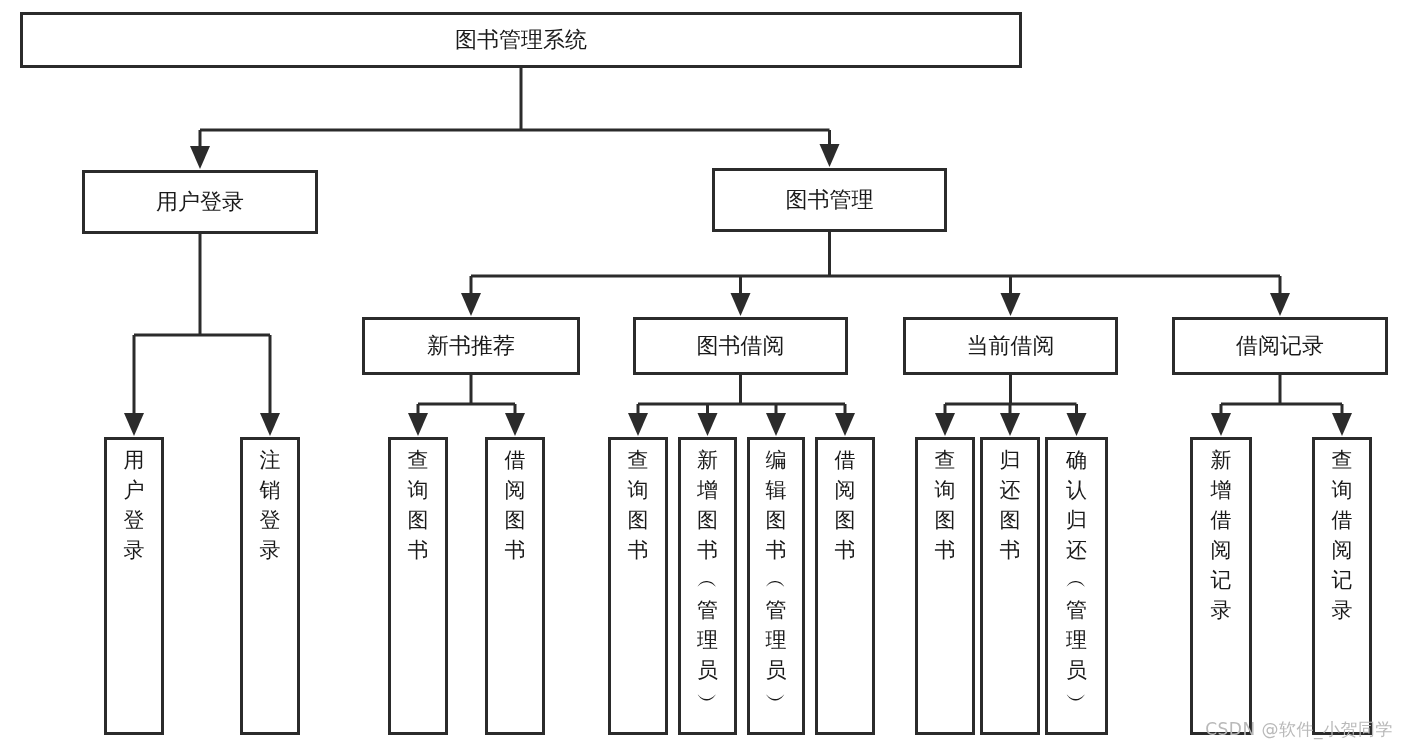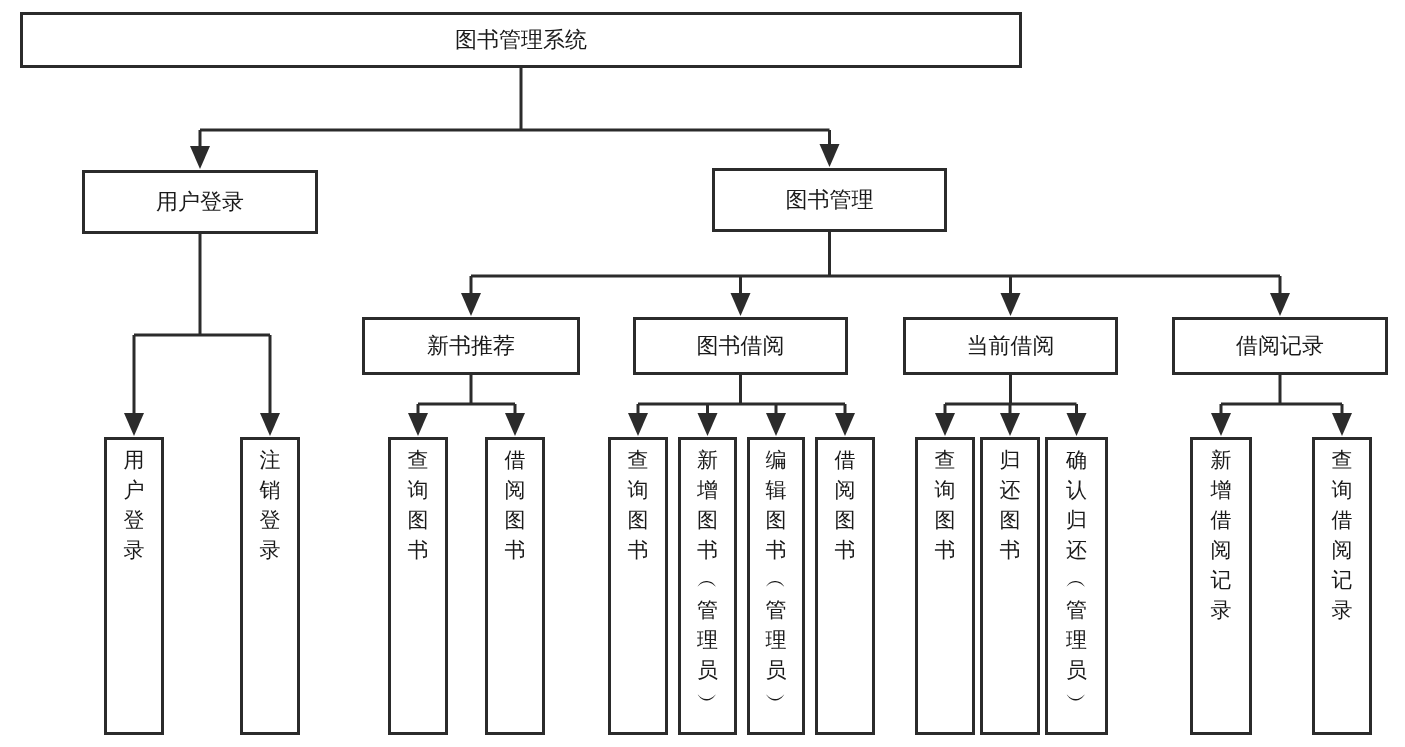--- a/index.html
+++ b/index.html
@@ -217,13 +217,14 @@
         <g>
           <rect class="node-rect" x="1191.5" y="438.5" width="59" height="295"></rect>
           <text class="node-label-v" x="1221" y="467"><tspan x="1221" dy="0">新</tspan><tspan x="1221" dy="30">增</tspan><tspan x="1221" dy="30">借</tspan><tspan x="1221" dy="30">阅</tspan><tspan x="1221" dy="30">记</tspan><tspan x="1221" dy="30">录</tspan></text>
         </g>
         <g>
           <rect class="node-rect" x="1313.5" y="438.5" width="57" height="295"></rect>
           <text class="node-label-v" x="1342" y="467"><tspan x="1342" dy="0">查</tspan><tspan x="1342" dy="30">询</tspan><tspan x="1342" dy="30">借</tspan><tspan x="1342" dy="30">阅</tspan><tspan x="1342" dy="30">记</tspan><tspan x="1342" dy="30">录</tspan></text>
         </g>
       </g>
   </svg>
+  <div class="watermark">CSDN @软件_小贺同学</div>
 </div>
 
 </body></html>

